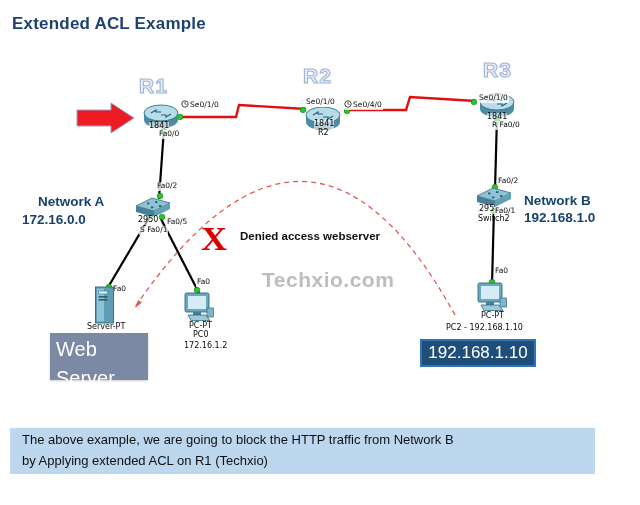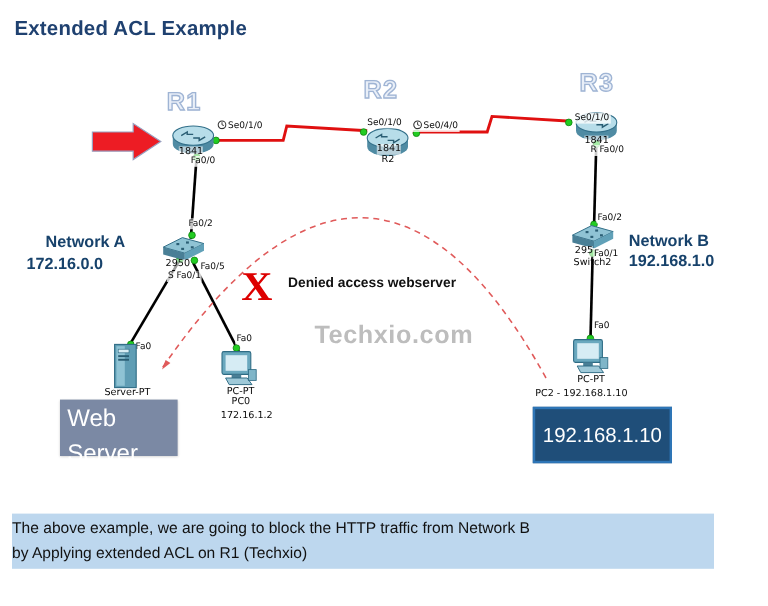--- a/index.html
+++ b/index.html
@@ -30,27 +30,27 @@
   #x-mark { left:201px; top:218px; font-size:36px; font-weight:bold; color:#dd0000; font-family:"Liberation Serif", serif; transform:scaleY(0.95); }
   #denied { left:240px; top:230px; font-size:11.5px; font-weight:bold; color:#111; }
   #wm1 { left:262px; top:268px; font-size:21px; font-weight:bold; color:#bdbdbd; letter-spacing:0.5px; }
   #wm2 { left:242px; top:296px; font-size:15px; font-weight:bold; color:#cccccc; letter-spacing:0.5px; }
   #webserver-box {
     left:50px; top:333px; width:98px; height:47px; background:#7b89a4;
     color:#ffffff; font-size:20px; line-height:1.45; padding:2px 0 0 6px;
     box-shadow:0 1px 2px rgba(0,0,0,0.2);
   }
   #pc2-box {
-    left:444px; top:339px; width:116px; height:47px; background:#1f4e79;
+    left:420px; top:339px; width:116px; height:28px; background:#1f4e79;
     border:2px solid #2e75b6; color:#ffffff; font-size:17px;
     display:flex; align-items:center; justify-content:center;
   }
   #note-box {
     left:10px; top:428px; width:585px; height:46px; background:#bdd7ee;
-    color:#111; font-size:13px; line-height:1.6; padding:2px 0;
+    color:#111; font-size:13px; line-height:1.6; padding:2px 12px;
   }
   .lineCanvas { left:0; top:0; width:640px; height:505px; pointer-events:none; }
 </style>
 </head>
 <body>
 
 <div id="canvas">
 
   <svg class="abs lineCanvas" viewBox="0 0 640 505">
 

